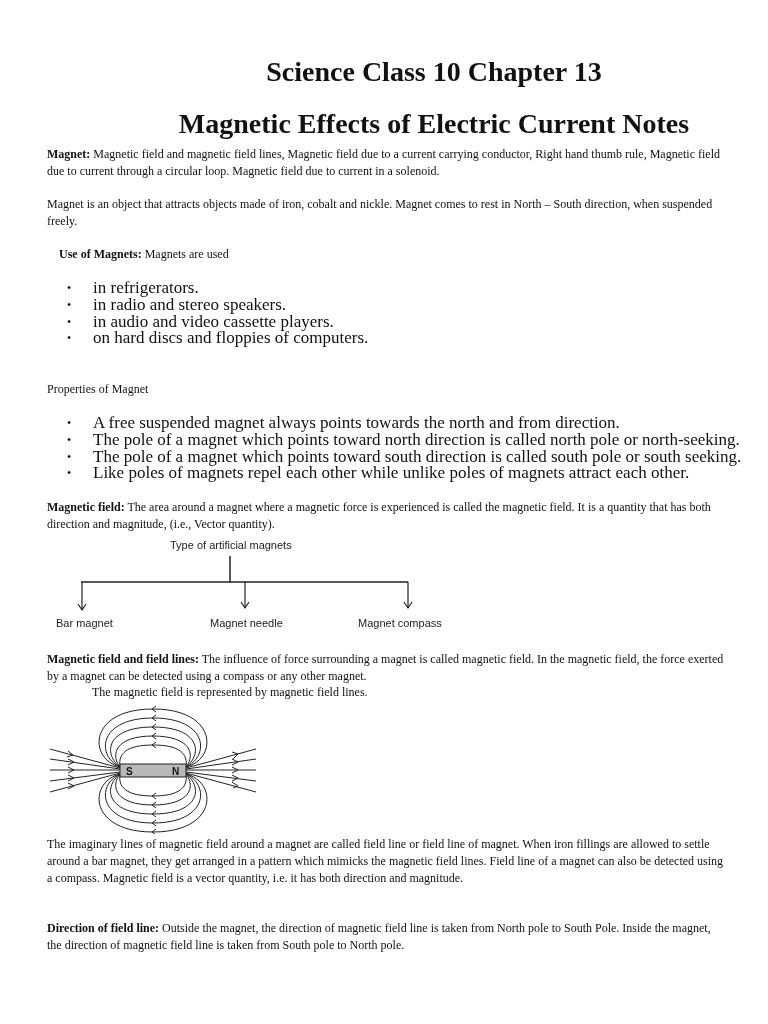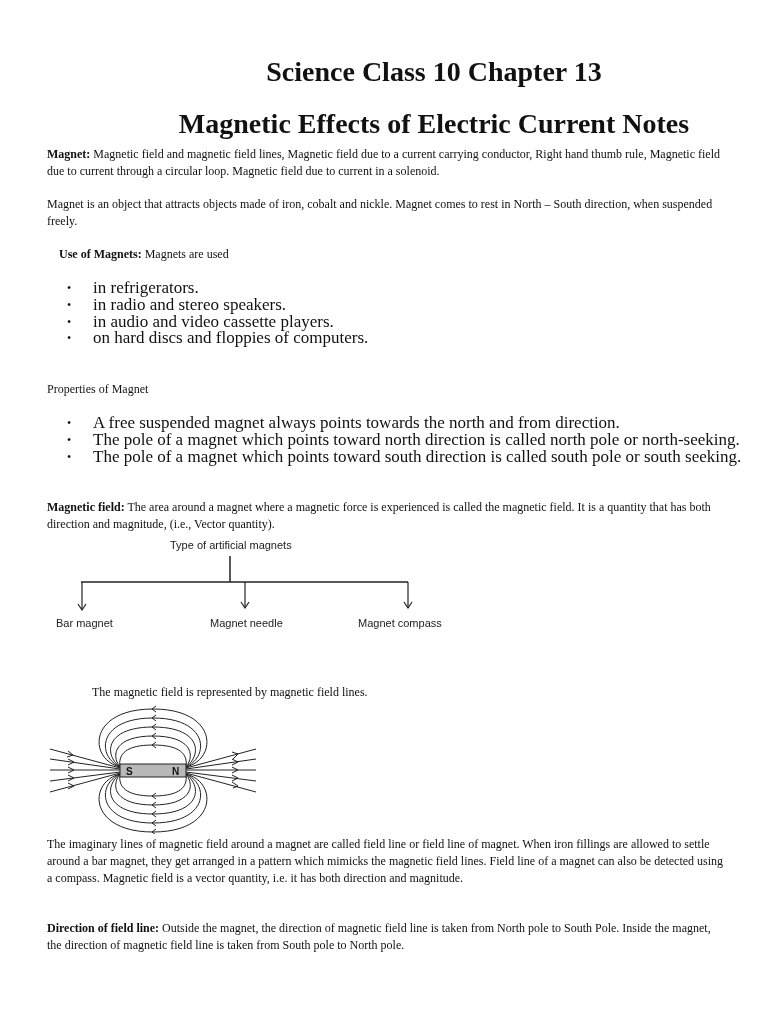--- a/index.html
+++ b/index.html
@@ -35,39 +35,41 @@
     <li>in radio and stereo speakers.</li>
     <li>in audio and video cassette players.</li>
     <li>on hard discs and floppies of computers.</li>
   </ul>
 
   <p class="para" style="top:381px;">Properties of Magnet</p>
   <ul class="bul" style="top:415px;">
     <li>A free suspended magnet always points towards the north and from direction.</li>
     <li>The pole of a magnet which points toward north direction is called north pole or north-seeking.</li>
     <li>The pole of a magnet which points toward south direction is called south pole or south seeking.</li>
+    <li>Like poles of magnets repel each other while unlike poles of magnets attract each other.</li>
   </ul>
 
   <p class="para" style="top:499px;"><b>Magnetic field:</b><span> The area around a magnet where a magnetic force is experienced is called the magnetic field. It is a quantity that has both direction and magnitude, (i.e., Vector quantity).</span></p>
 
   <svg class="diagram" style="left:40px; top:534px;" width="430" height="100" viewBox="0 0 430 100">
     <text class="diag-label" x="130" y="15">Type of artificial magnets</text>
     <line x1="190" y1="22" x2="190" y2="48" stroke="#222" stroke-width="1.5"></line>
     <line x1="41" y1="48" x2="368" y2="48" stroke="#222" stroke-width="1.5"></line>
     <line x1="42" y1="48" x2="42" y2="76" stroke="#222" stroke-width="1.2"></line>
     <polyline points="38,70 42,76 46,70" fill="none" stroke="#222" stroke-width="1.2"></polyline>
     <line x1="205" y1="48" x2="205" y2="74" stroke="#222" stroke-width="1.2"></line>
     <polyline points="201,68 205,74 209,68" fill="none" stroke="#222" stroke-width="1.2"></polyline>
     <line x1="368" y1="48" x2="368" y2="74" stroke="#222" stroke-width="1.2"></line>
     <polyline points="364,68 368,74 372,68" fill="none" stroke="#222" stroke-width="1.2"></polyline>
     <text class="diag-label" x="16" y="93">Bar magnet</text>
     <text class="diag-label" x="170" y="93">Magnet needle</text>
     <text class="diag-label" x="318" y="93">Magnet compass</text>
   </svg>
 
+  <p class="para" style="top:651px;"><b>Magnetic field and field lines:</b><span> The influence of force surrounding a magnet is called magnetic field. In the magnetic field, the force exerted by a magnet can be detected using a compass or any other magnet.</span></p>
   <p class="para" style="top:684px;margin-left:45px;">The magnetic field is represented by magnetic field lines.</p>
 
   <svg class="diagram" style="left:48px; top:704px;" width="210" height="130" viewBox="0 0 210 130">
     <g fill="none" stroke="#222" stroke-width="1">
 
       <path d="M72,63 C40,55 40,5 105,5 C170,5 170,55 138,63"></path>
       <path d="M72,63 C48,52 50,14 105,14 C160,14 162,52 138,63"></path>
       <path d="M72,63 C55,50 58,23 105,23 C152,23 155,50 138,63"></path>
       <path d="M72,63 C62,50 68,32 105,32 C142,32 148,50 138,63"></path>
       <path d="M72,63 C70,50 78,41 105,41 C132,41 140,50 138,63"></path>

